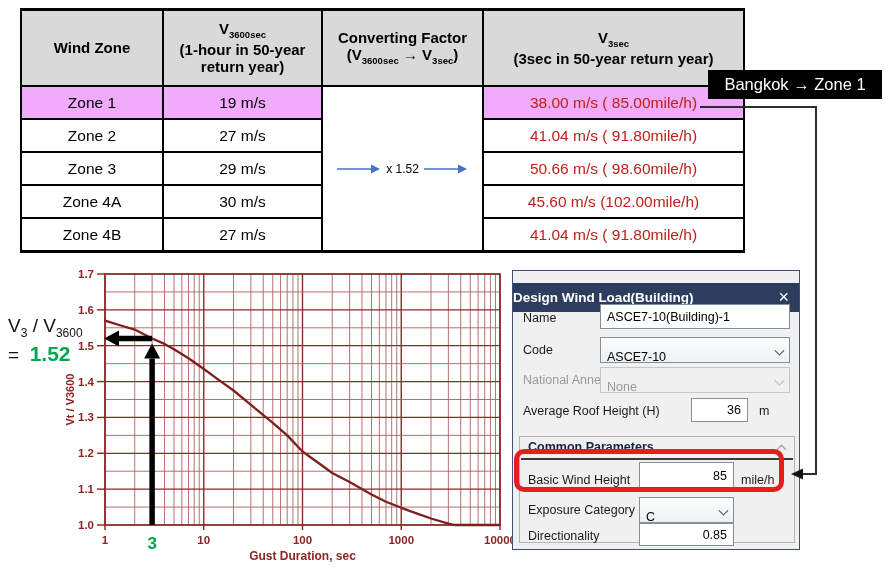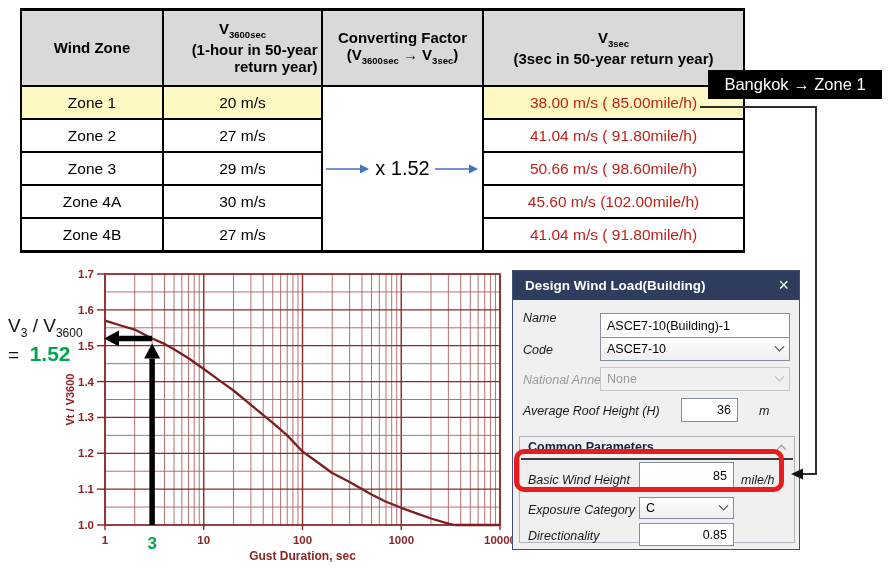--- a/index.html
+++ b/index.html
@@ -7,52 +7,52 @@
        font-family:"Liberation Sans",sans-serif;color:#000;}
 
   
   #wind-table{position:absolute;left:20px;top:8px;width:725px;box-sizing:border-box;
     background:#000;padding:3px 2px;display:grid;
     grid-template-columns:140px 157px 159px 259px;
     grid-template-rows:74px repeat(5,31px);grid-gap:2px;}
   .cell{background:#fff;display:flex;align-items:center;justify-content:center;
     text-align:center;font-size:15.5px;line-height:1.15;}
   .cell.hd{background:#d9d9d9;font-weight:bold;flex-direction:column;font-size:15px;}
-  .cell.hl{background:#fef9c3;}
+  .cell.hl{background:#f0abfc;}
   .cell.red{color:#c02018;}
   .cell sub{font-size:9.5px;font-weight:bold;}
   .merged{grid-column:3;grid-row:2/7;background:#fff;display:flex;align-items:center;
     justify-content:center;gap:5px;}
-  .cf-text{font-size:20px;color:#000;}
+  .cf-text{font-size:12px;color:#000;}
   .arrow-bold{font-weight:bold;}
 
   
   #callout{position:absolute;left:708px;top:70px;width:174px;height:29px;background:#000;
     color:#fff;font-size:16.5px;display:flex;align-items:center;justify-content:center;z-index:7;}
 
   
   #chart-wrap{position:absolute;left:0;top:262px;width:512px;height:318px;}
   #annot{position:absolute;left:8px;top:314px;font-size:19px;color:#111;z-index:3;line-height:1.25;}
   #annot sub{font-size:12px;}
   #annot .val{color:#00a550;font-weight:bold;font-size:21px;}
 
   
   #dlg{position:absolute;left:512px;top:270px;width:288px;height:280px;box-sizing:border-box;
     background:#f0f0f0;border:1px solid #3e5078;z-index:1;}
   #dlg-title{height:29px;background:#2e3d5e;color:#fff;display:flex;align-items:center;
-    font-size:13.5px;font-weight:bold;padding-left:12px;}
+    font-size:13.5px;font-weight:bold;margin-top:12px;}
   #dlg-close{margin-left:auto;margin-right:10px;font-size:18px;font-weight:normal;cursor:pointer;}
-  .lbl{position:absolute;font-size:12.5px;color:#1a1a1a;white-space:nowrap;font-style:italic;}
+  .lbl{position:absolute;font-size:12.5px;color:#1a1a1a;white-space:nowrap;}
   .lbl.dis{color:#9a9a9a;}
   .txt{position:absolute;box-sizing:border-box;border:1px solid #848e9c;background:#fff;
     font-family:"Liberation Sans",sans-serif;font-size:12.5px;padding:2px 6px;}
   .txt.num{text-align:right;}
   .dd{position:absolute;box-sizing:border-box;border:1px solid #848e9c;
     background:linear-gradient(#fdfdfd,#eef0f2);font-size:12.5px;display:flex;
-    align-items:center;padding:0 6px;}
+    align-items:flex-start;padding:12px 6px;}
   .dd .chev{margin-left:auto;width:6px;height:6px;border-right:1.6px solid #444;
     border-bottom:1.6px solid #444;transform:rotate(45deg) translate(-2px,-2px);}
   .dd.dis{background:#f0f0f0;border-color:#c6c6c6;color:#9a9a9a;}
   .dd.dis .chev{border-color:#b8b8b8;}
   #grp{position:absolute;left:6px;top:165px;width:276px;height:107px;box-sizing:border-box;
     border:1px solid #aeb3bc;background:#f0f0f0;}
   #grp-head{position:relative;height:21px;border-bottom:2px solid #3a3a3a;margin:0 1px;}
   #grp-head .t{position:absolute;left:7px;top:3px;font-size:12.5px;font-weight:bold;color:#17233f;text-decoration:underline;}
   #grp-head .caret{position:absolute;right:8px;top:9px;width:6px;height:6px;
     border-left:1.5px solid #8794a8;border-top:1.5px solid #8794a8;transform:rotate(45deg);}
@@ -65,21 +65,21 @@
 <body>
 
 <div id="app">
 
   <div id="wind-table">
     <div class="cell hd">
       <div>Wind Zone</div>
     </div>
     <div class="cell hd">
       <div><span>V</span><sub>3600sec</sub></div>
-      <div style="max-width:150px;text-align:right;">(1-hour in 50-year return year)</div>
+      <div style="max-width:150px;">(1-hour in 50-year return year)</div>
     </div>
     <div class="cell hd">
       <div>Converting Factor</div>
       <div><span>(V</span><sub>3600sec</sub><span class="arrow-bold"> </span><span class="arrow-bold">→</span> <span>V</span><sub>3sec</sub><span>)</span></div>
     </div>
     <div class="cell hd">
       <div><span>V</span><sub>3sec</sub></div>
       <div>(3sec in 50-year return year)</div>
     </div>
 
@@ -89,21 +89,21 @@
           <polygon points="34,1.5 43,6 34,10.5" fill="#4472c4"></polygon>
         </svg>
       <span class="cf-text">x 1.52</span>
       <svg width="44" height="12" viewBox="0 0 44 12">
           <line x1="0" y1="6" x2="34" y2="6" stroke="#4472c4" stroke-width="1.6"></line>
           <polygon points="34,1.5 43,6 34,10.5" fill="#4472c4"></polygon>
         </svg>
     </div>
 
     <div class="cell hl" style="grid-column:1;grid-row:2">Zone 1</div>
-    <div class="cell hl" style="grid-column:2;grid-row:2">20 m/s</div>
+    <div class="cell hl" style="grid-column:2;grid-row:2">19 m/s</div>
     <div class="cell hl red" style="grid-column:4;grid-row:2">38.00 m/s ( 85.00mile/h)</div>
 
     <div class="cell" style="grid-column:1;grid-row:3">Zone 2</div>
     <div class="cell" style="grid-column:2;grid-row:3">27 m/s</div>
     <div class="cell red" style="grid-column:4;grid-row:3">41.04 m/s ( 91.80mile/h)</div>
 
     <div class="cell" style="grid-column:1;grid-row:4">Zone 3</div>
     <div class="cell" style="grid-column:2;grid-row:4">29 m/s</div>
     <div class="cell red" style="grid-column:4;grid-row:4">50.66 m/s ( 98.60mile/h)</div>
 
@@ -220,36 +220,36 @@
     <div><span>=</span>&nbsp;&nbsp;<span class="val">1.52</span></div>
   </div>
 
   <div id="dlg">
     <div id="dlg-title">
       <span>Design Wind Load(Building)</span>
       <span id="dlg-close">×</span>
     </div>
 
     <span class="lbl" style="left:10px;top:40px">Name</span>
-    <input class="txt" style="left: 87px; top: 33px; width: 190px; height: 25px; margin-top: 9px;" value="ASCE7-10(Building)-1">
+    <input class="txt" style="left: 87px; top: 33px; width: 190px; height: 25px;" value="ASCE7-10(Building)-1">
 
     <span class="lbl" style="left:10px;top:72px">Code</span>
     <div class="dd" style="left:87px;top:66px;width:190px;height:24px">
       <span>ASCE7-10</span>
       <span class="chev"></span>
     </div>
 
     <span class="lbl dis" style="left:10px;top:102px">National Annex</span>
     <div class="dd dis" style="left:87px;top:96px;width:190px;height:24px">
       <span>None</span>
       <span class="chev"></span>
     </div>
 
     <span class="lbl" style="left:10px;top:133px">Average Roof Height (H)</span>
-    <input class="txt num" style="left: 168px; top: 127px; width: 57px; height: 24px;" value="36">
+    <input class="txt num" style="left: 178px; top: 127px; width: 57px; height: 24px;" value="36">
     <span class="lbl" style="left:246px;top:133px">m</span>
 
     <div id="grp">
       <div id="grp-head">
         <span class="t">Common Parameters</span>
         <span class="caret"></span>
       </div>
       <span class="lbl" style="left:8px;top:36px">Basic Wind Height</span>
       <input class="txt num" style="left: 119px; top: 25px; width: 95px; height: 27px;" value="85">
       <span class="lbl" style="left:221px;top:36px">mile/h</span>

